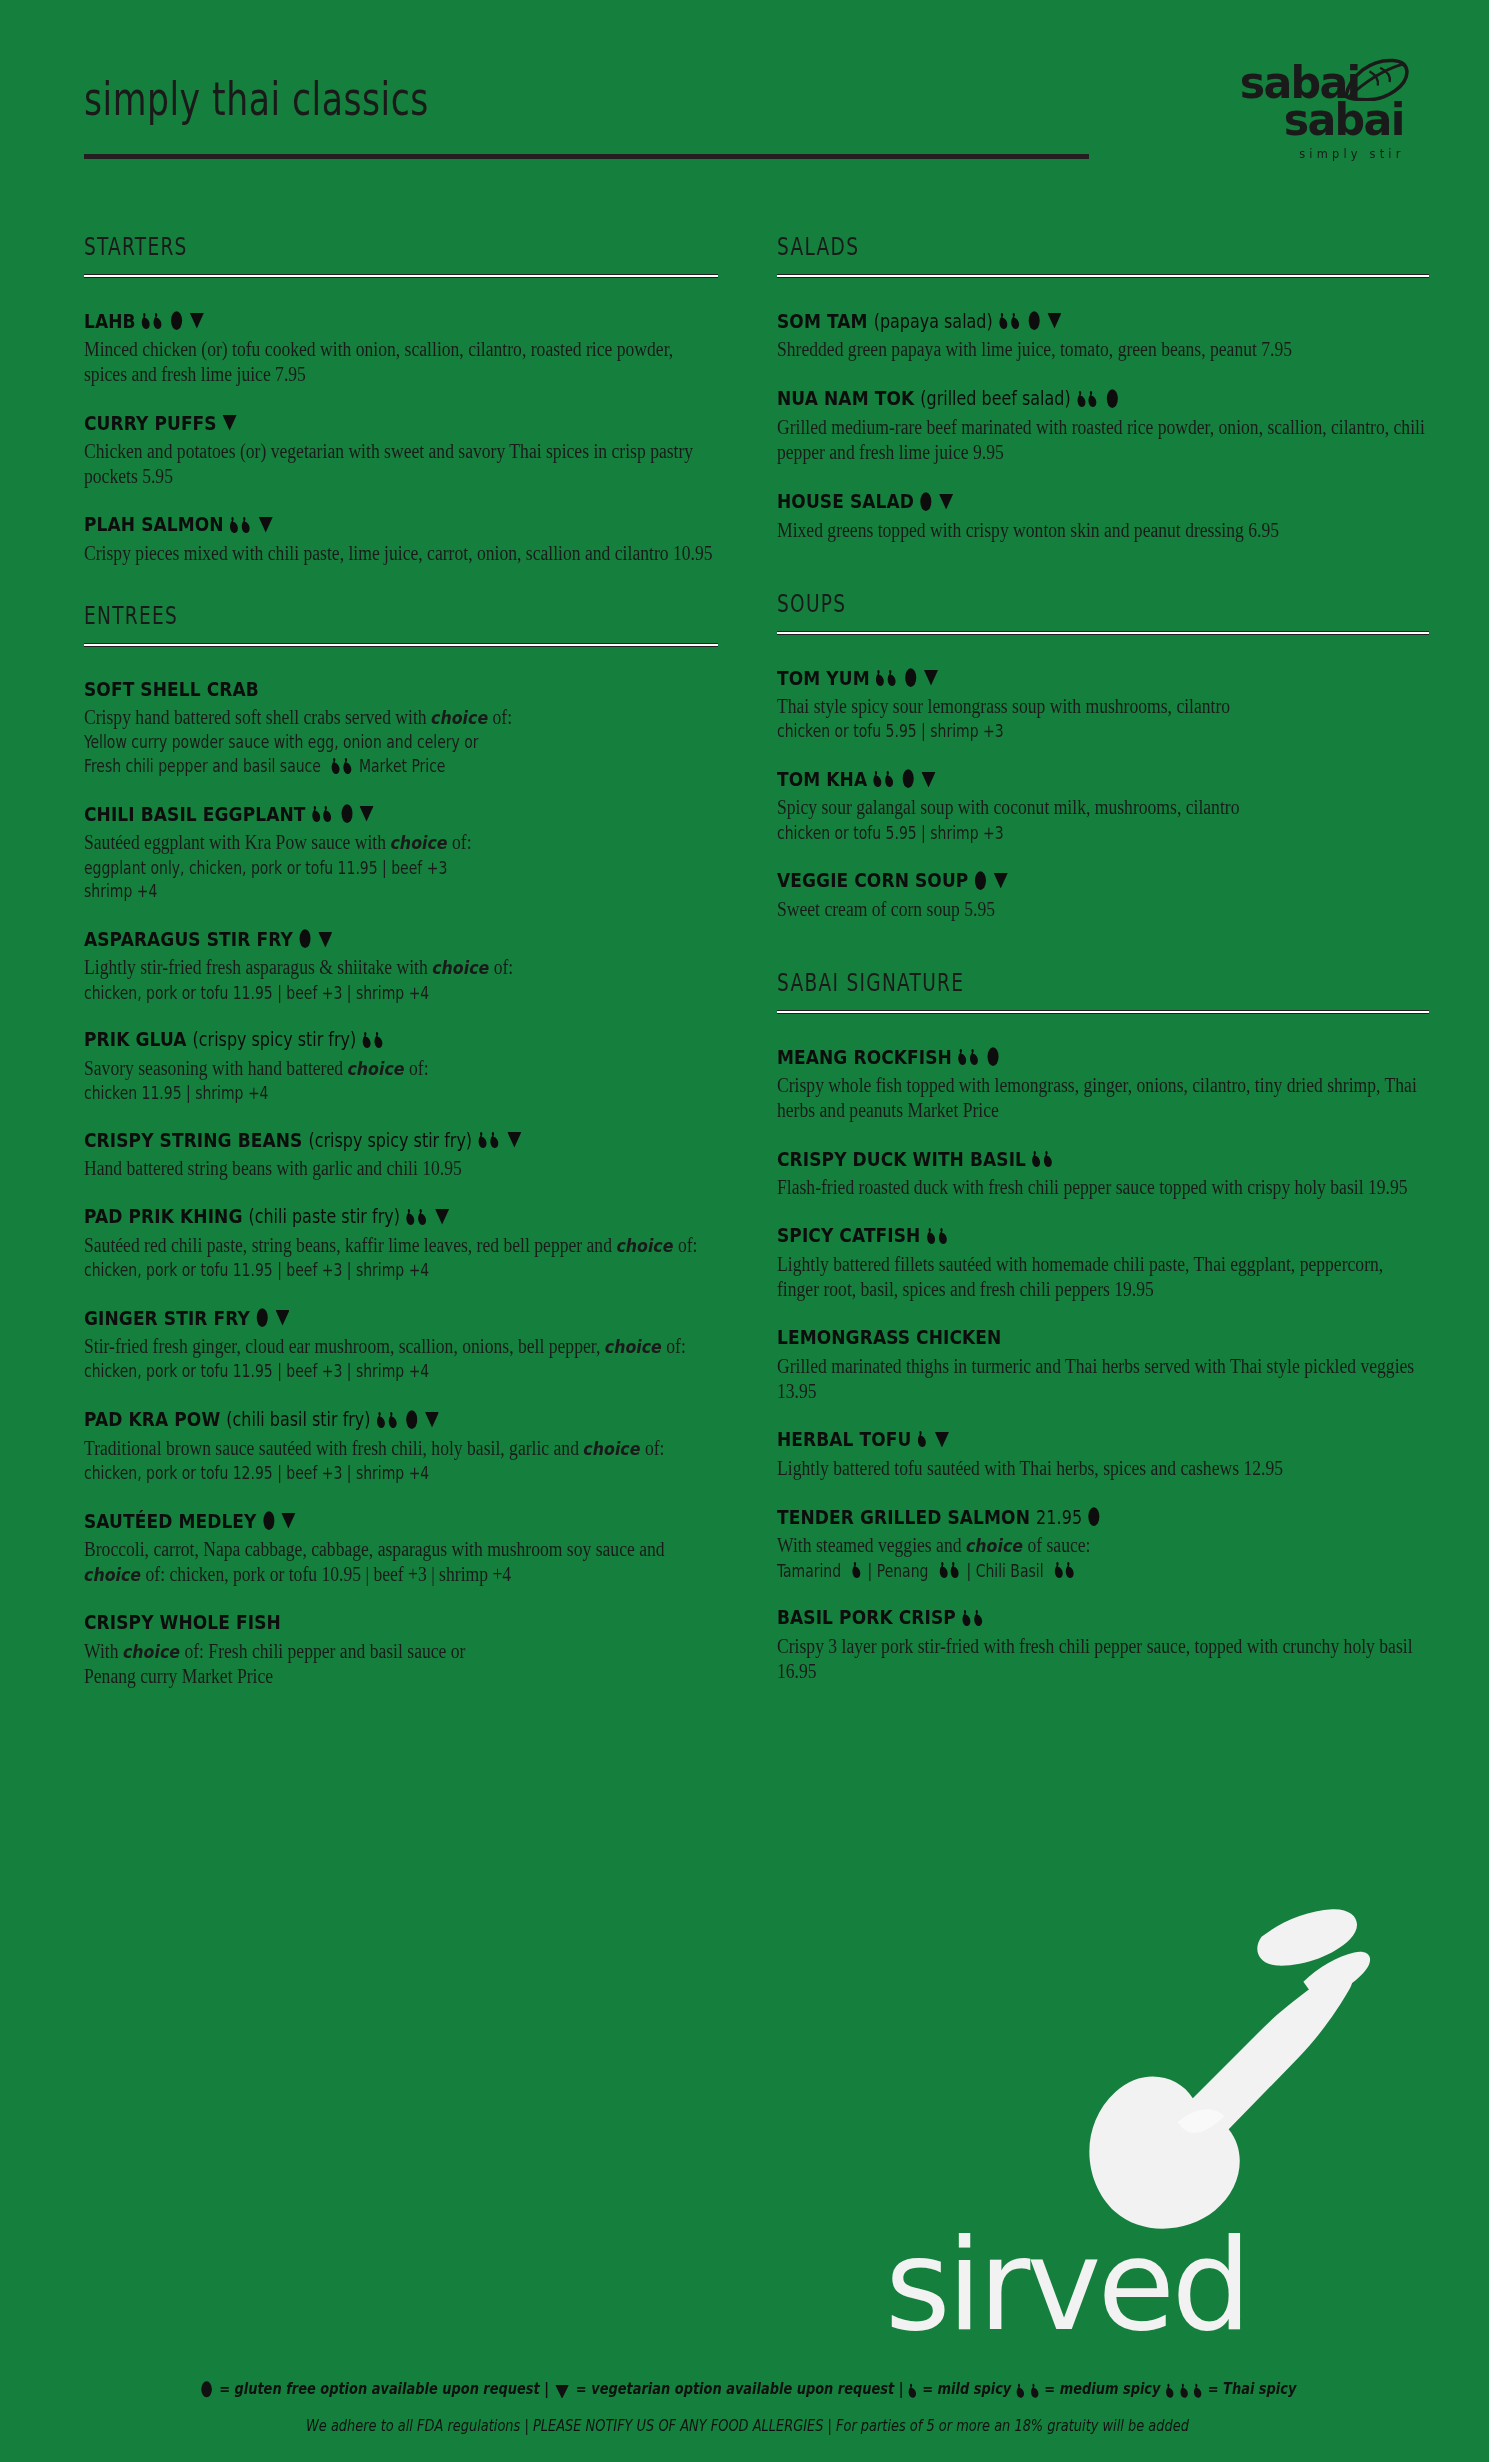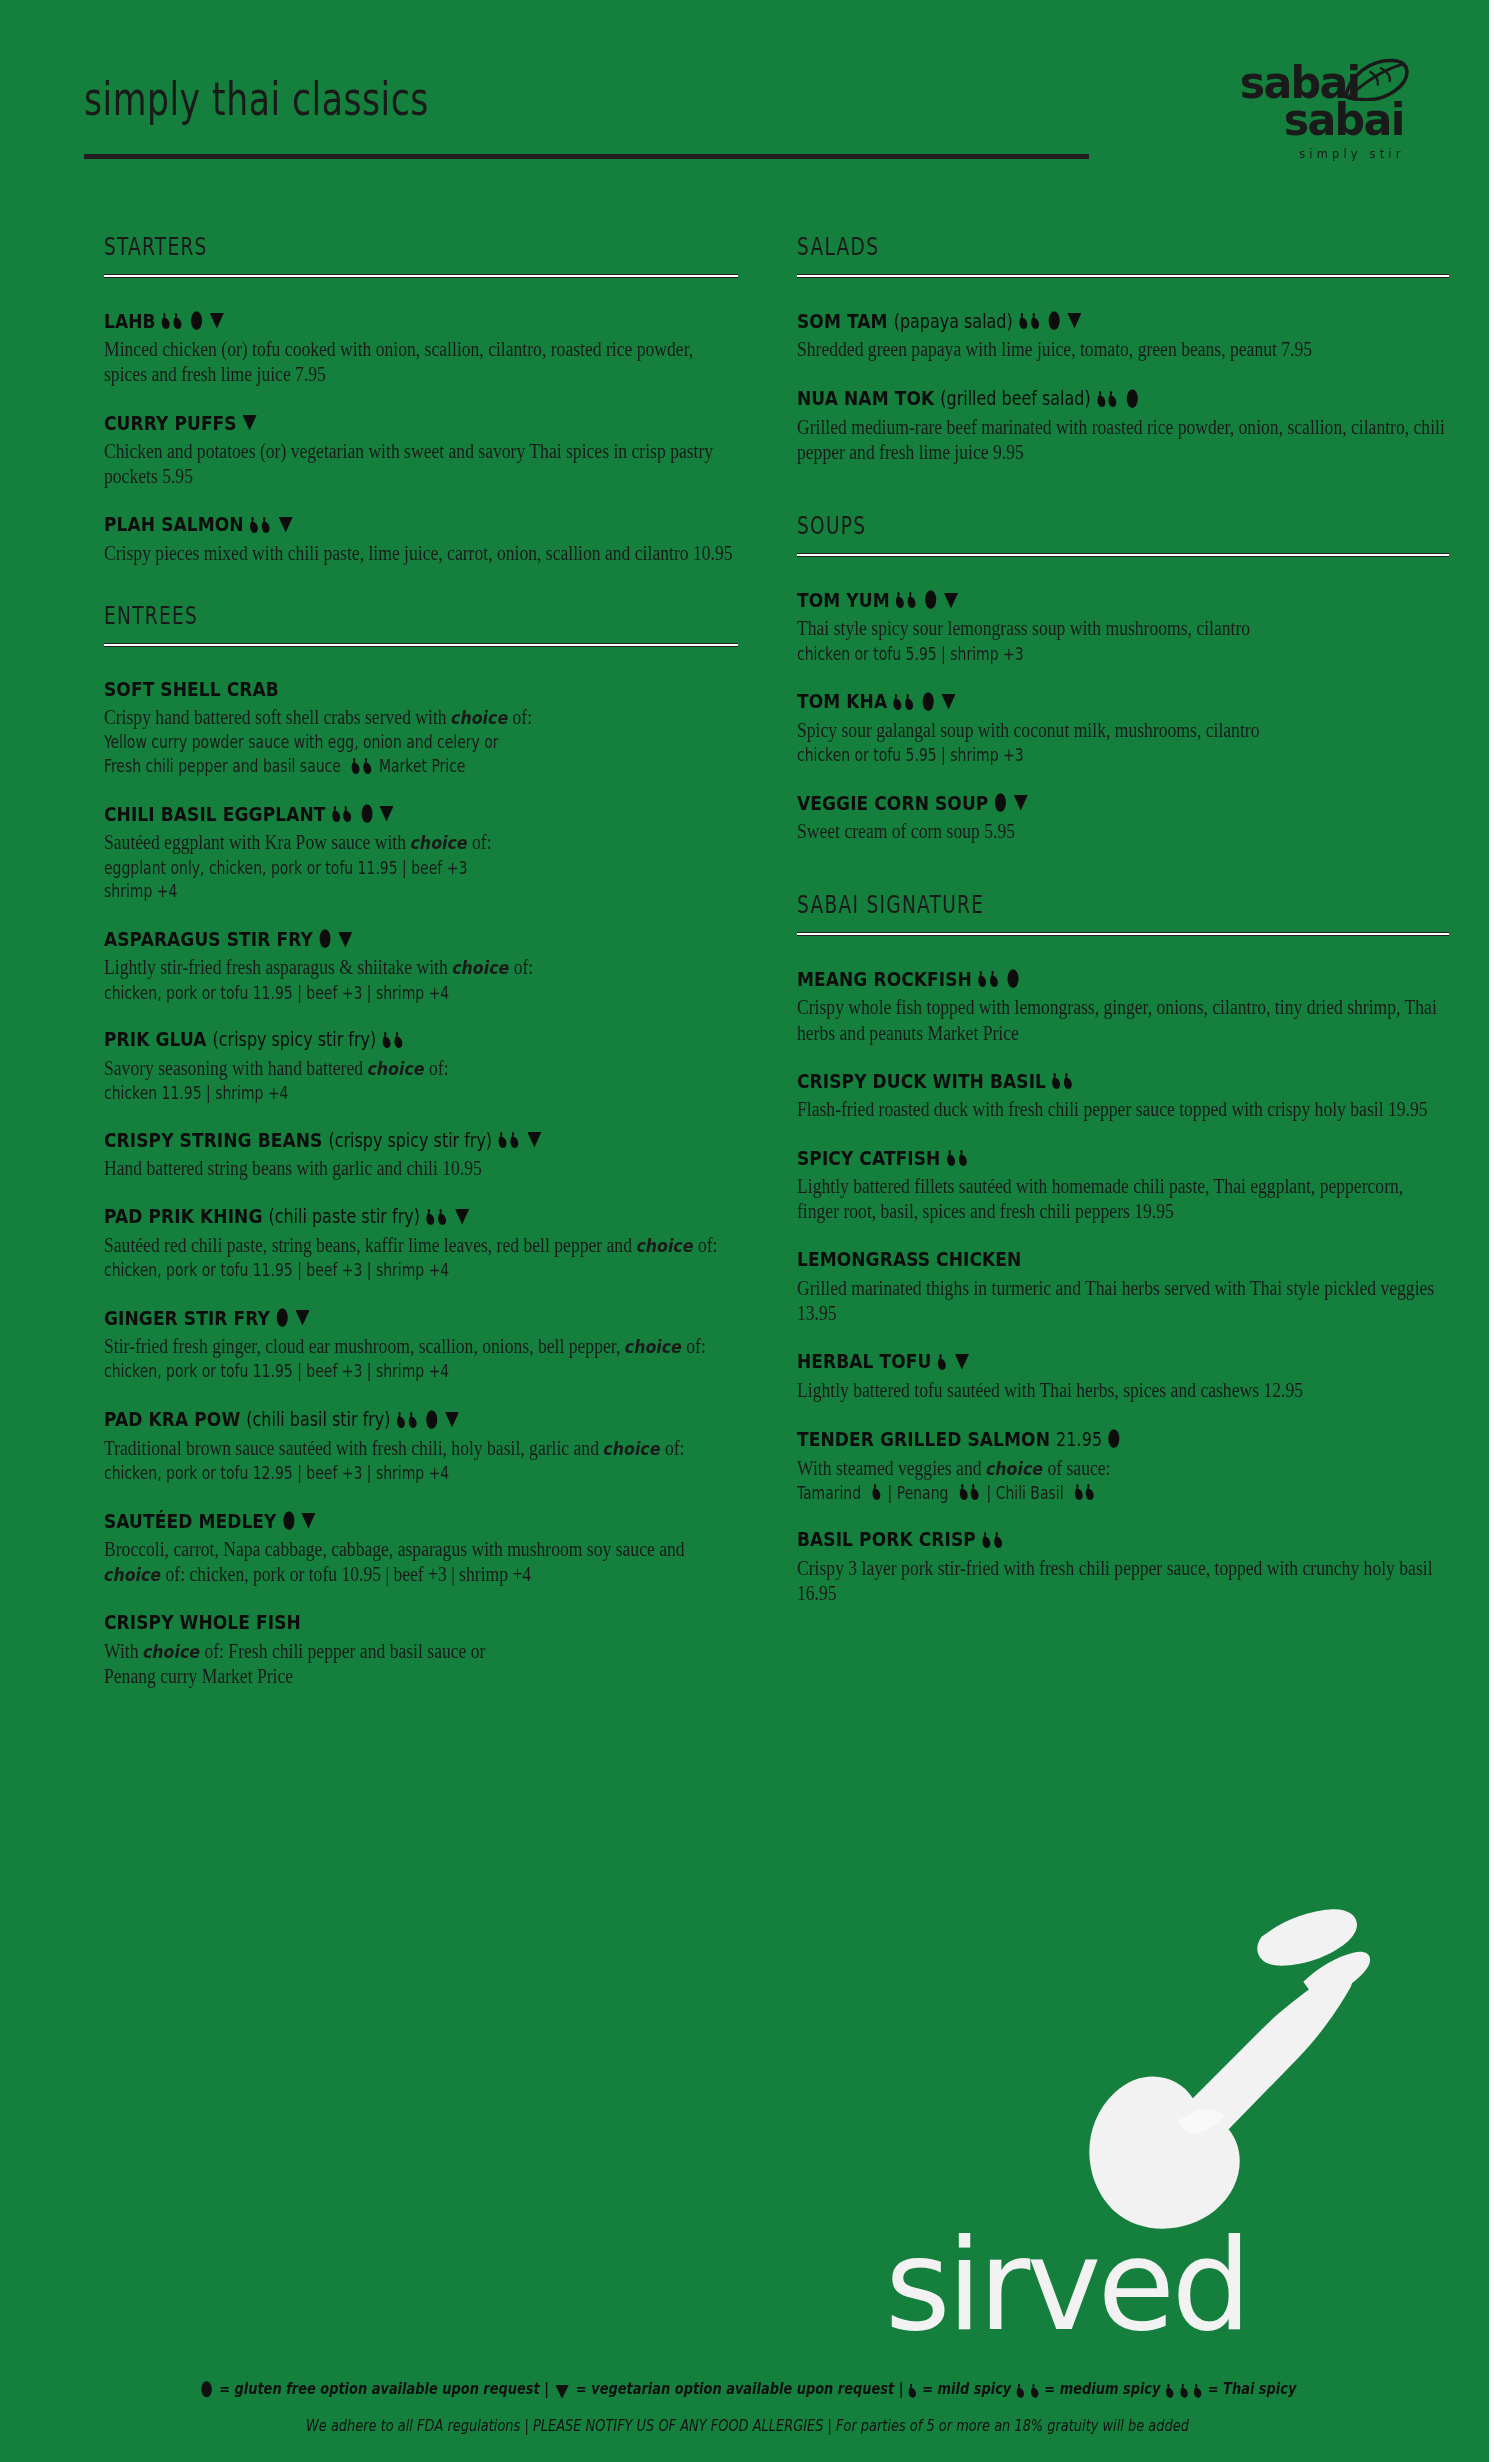--- a/index.html
+++ b/index.html
@@ -110,21 +110,20 @@
     letter-spacing: 4.2px;
     color: #1a1a1a;
     padding-right: 2.4px;
   }
 
   
   .col {
     position: absolute;
     top: 233px;
     z-index: 2;
-    margin-left: 20px;
   }
   .col-left  { left: 84px;  width: 634px; }
   .col-right { left: 777px; width: 652px; }
 
   .section { margin-bottom: 0; }
   .section-head {
     font-family: "DejaVu Sans Condensed", "Liberation Sans Narrow", "Liberation Sans", sans-serif;
     font-size: 24px;
     font-weight: 300;
     letter-spacing: 1.5px;
@@ -422,20 +421,28 @@
           <div class="item">
             <div class="item-name"><span>NUA NAM TOK</span> <span class="sub">(grilled beef salad)</span><span class="chili-group"><span class="ico ico-chili"><svg viewBox="0 0 20 26" xmlns="http://www.w3.org/2000/svg">
                     <path d="M5.5 2 C7 0.5 9 1.5 9 4 C9 6 8 7 7.5 8 C13 9 17.5 14.5 16 20 C14.8 24.5 10 26 6.5 23.5 C3 21 1.5 15 3.5 10.5 C4.5 8.2 5.6 7.2 6.2 6.6 C5.2 5.6 4.6 3.6 5.5 2 Z" fill="#0d0d0d"></path>
                   </svg></span><span class="ico ico-chili"><svg viewBox="0 0 20 26" xmlns="http://www.w3.org/2000/svg">
                     <path d="M5.5 2 C7 0.5 9 1.5 9 4 C9 6 8 7 7.5 8 C13 9 17.5 14.5 16 20 C14.8 24.5 10 26 6.5 23.5 C3 21 1.5 15 3.5 10.5 C4.5 8.2 5.6 7.2 6.2 6.6 C5.2 5.6 4.6 3.6 5.5 2 Z" fill="#0d0d0d"></path>
                   </svg></span></span><span class="ico ico-gf"><svg viewBox="0 0 24 32" xmlns="http://www.w3.org/2000/svg">
                   <ellipse cx="12" cy="16" rx="11" ry="15.5" fill="#0d0d0d"></ellipse>
                 </svg></span></div>
             <div class="item-desc">Grilled medium-rare beef marinated with roasted rice powder, onion, scallion, cilantro, chili pepper and fresh lime juice  9.95</div>
           </div>
+          <div class="item">
+            <div class="item-name"><span>HOUSE SALAD</span><span class="ico ico-gf"><svg viewBox="0 0 24 32" xmlns="http://www.w3.org/2000/svg">
+                  <ellipse cx="12" cy="16" rx="11" ry="15.5" fill="#0d0d0d"></ellipse>
+                </svg></span><span class="ico ico-veg"><svg viewBox="0 0 28 26" xmlns="http://www.w3.org/2000/svg">
+                  <polygon points="0,0 28,0 14,26" fill="#0d0d0d"></polygon>
+                </svg></span></div>
+            <div class="item-desc">Mixed greens topped with crispy wonton skin and peanut dressing  6.95</div>
+          </div>
         </div>
       </div>
       <div class="section" style="margin-bottom: 47px;">
         <div class="section-head">SOUPS</div>
         <div class="section-rule"></div>
         <div class="section-body">
           <div class="item">
             <div class="item-name"><span>TOM YUM</span><span class="chili-group"><span class="ico ico-chili"><svg viewBox="0 0 20 26" xmlns="http://www.w3.org/2000/svg">
                     <path d="M5.5 2 C7 0.5 9 1.5 9 4 C9 6 8 7 7.5 8 C13 9 17.5 14.5 16 20 C14.8 24.5 10 26 6.5 23.5 C3 21 1.5 15 3.5 10.5 C4.5 8.2 5.6 7.2 6.2 6.6 C5.2 5.6 4.6 3.6 5.5 2 Z" fill="#0d0d0d"></path>
                   </svg></span><span class="ico ico-chili"><svg viewBox="0 0 20 26" xmlns="http://www.w3.org/2000/svg">

